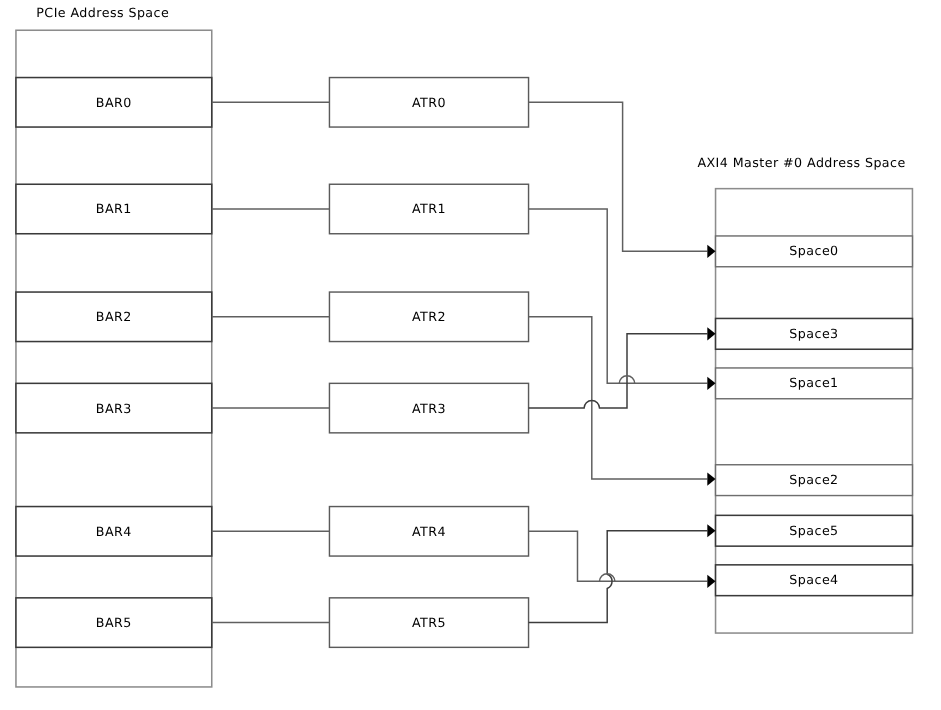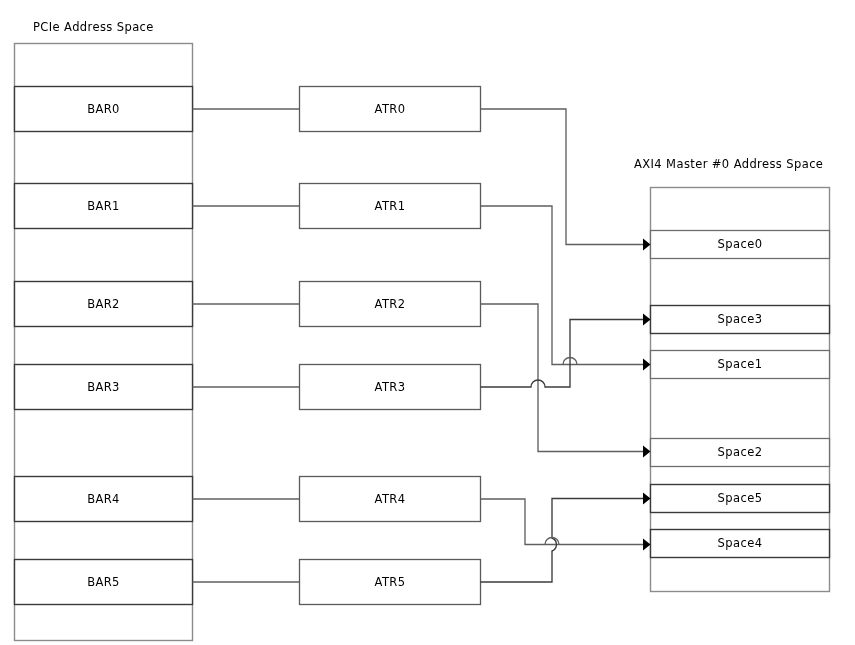--- a/index.html
+++ b/index.html
@@ -10,21 +10,20 @@
   body {
     width: 855px;
     height: 645px;
     overflow: hidden;
     font-family: "DejaVu Sans", sans-serif;
   }
   #diagram-root {
     position: relative;
     width: 855px;
     height: 589px;
-    margin-top: 16px;
   }
   svg#diagram-svg {
     display: block;
     width: 855px;
     height: 645px;
   }
   .panel-outer {
     fill: #ffffff;
     stroke: #8c8c8c;
     stroke-width: 1.4;

